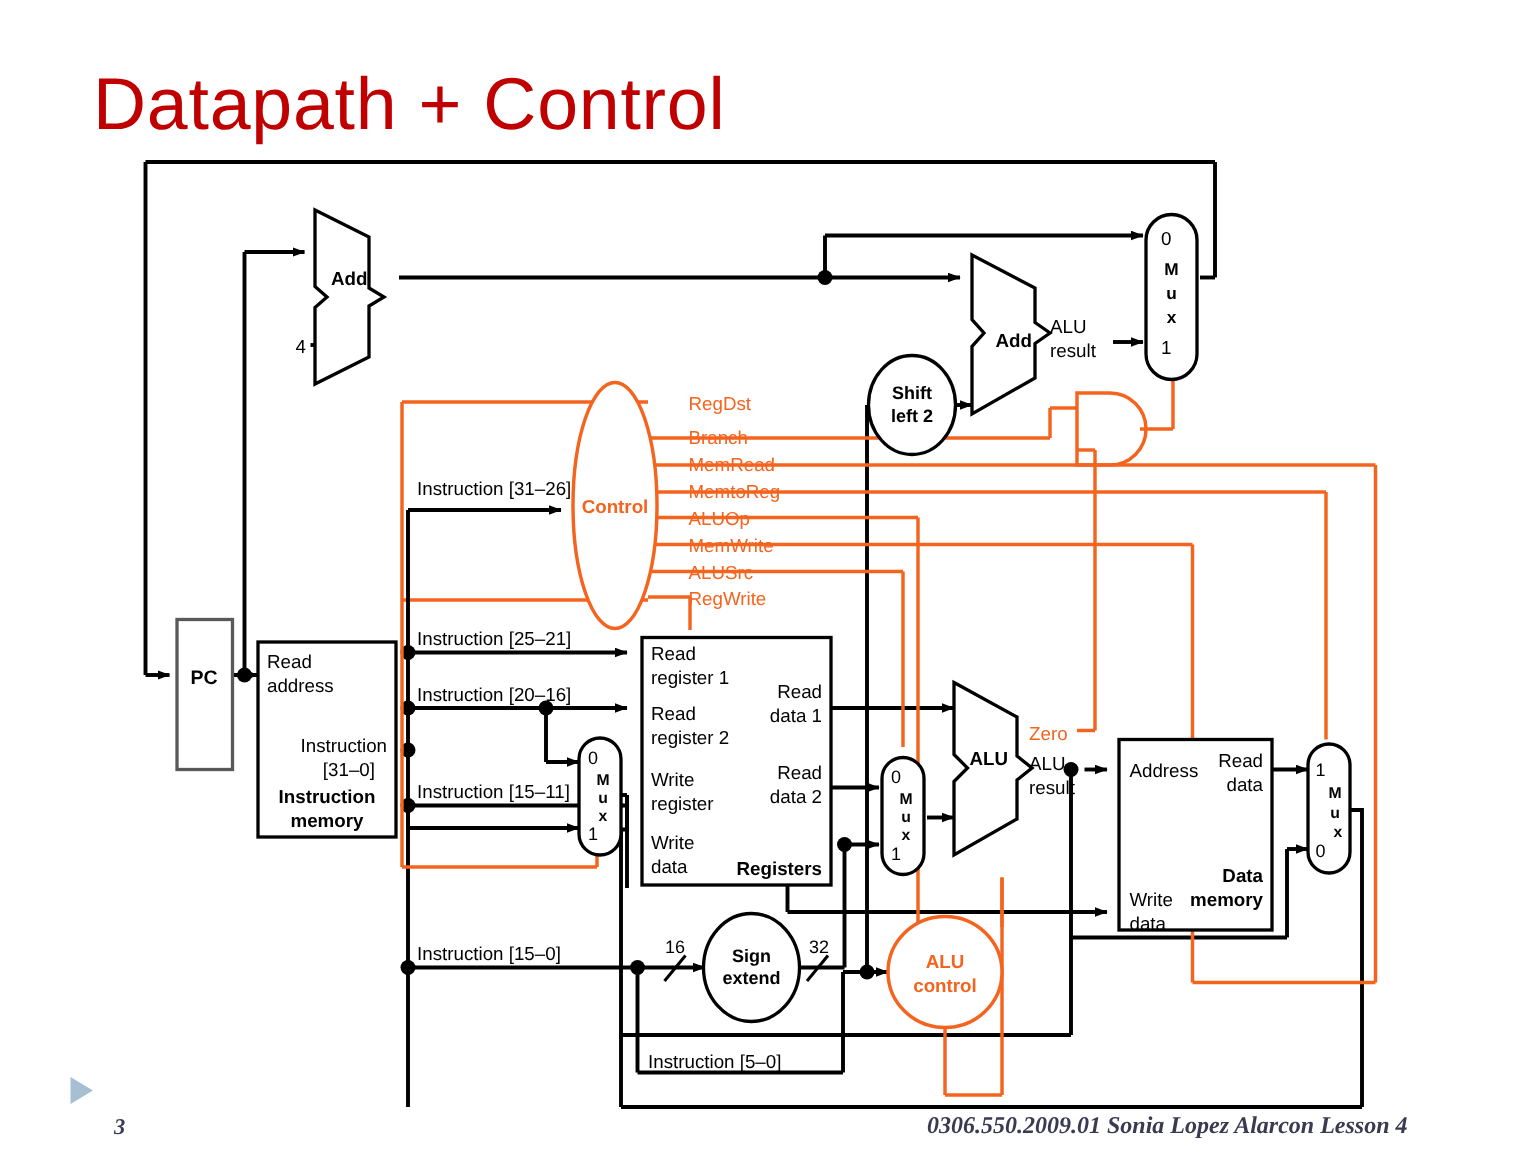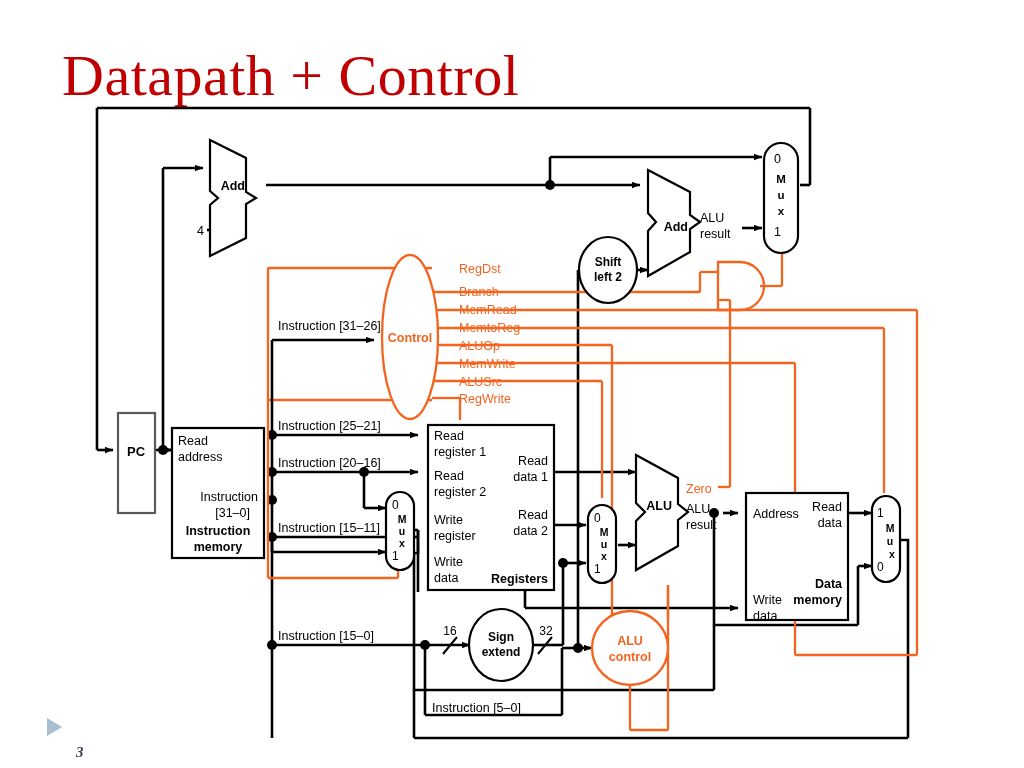--- a/index.html
+++ b/index.html
@@ -6,22 +6,22 @@
   body{
     width:1024px;height:768px;
     background:#ffffff;
     font-family:"Liberation Sans", sans-serif;
     overflow:hidden;
     position:relative;
   }
   #slide{position:absolute;left:0;top:0;width:1024px;height:768px;}
   #title{
     position:absolute;left:62px;top:42px;
-    font-family:Liberation Serif, serif;
-    font-size:58px;
+    font-family:Liberation Sans, sans-serif;
+    font-size:49px;
     color:#C00000;
     letter-spacing:0.5px;
     white-space:nowrap;
   }
   #footer{
     position:absolute;left:618px;top:742px;
     font-family:"Liberation Serif", serif;
     font-style:italic;font-weight:bold;
     font-size:16px;color:#3A3A52;
     white-space:nowrap;
@@ -351,14 +351,15 @@
 
     <g fill="none" stroke="#000" stroke-width="2.6">
       <path d="M272,340 L374,340" marker-end="url(#ah)"></path>
       <path d="M272,340 L272,435"></path>
     </g>
 
   </svg>
 
   <div id="bullet"></div>
   <div id="pagenum">3</div>
+  <div id="footer">0306.550.2009.01 Sonia Lopez Alarcon Lesson 4</div>
 
 </div>
 
 </body></html>

